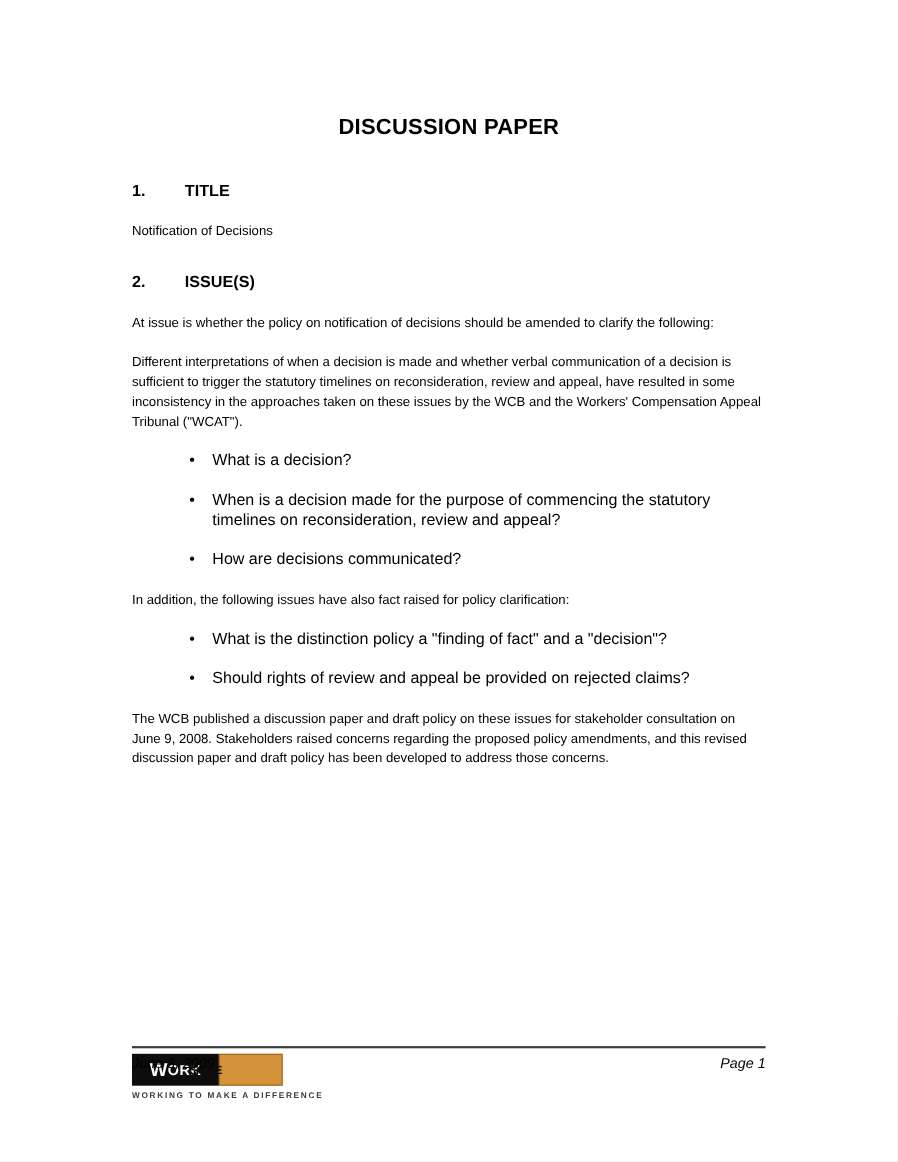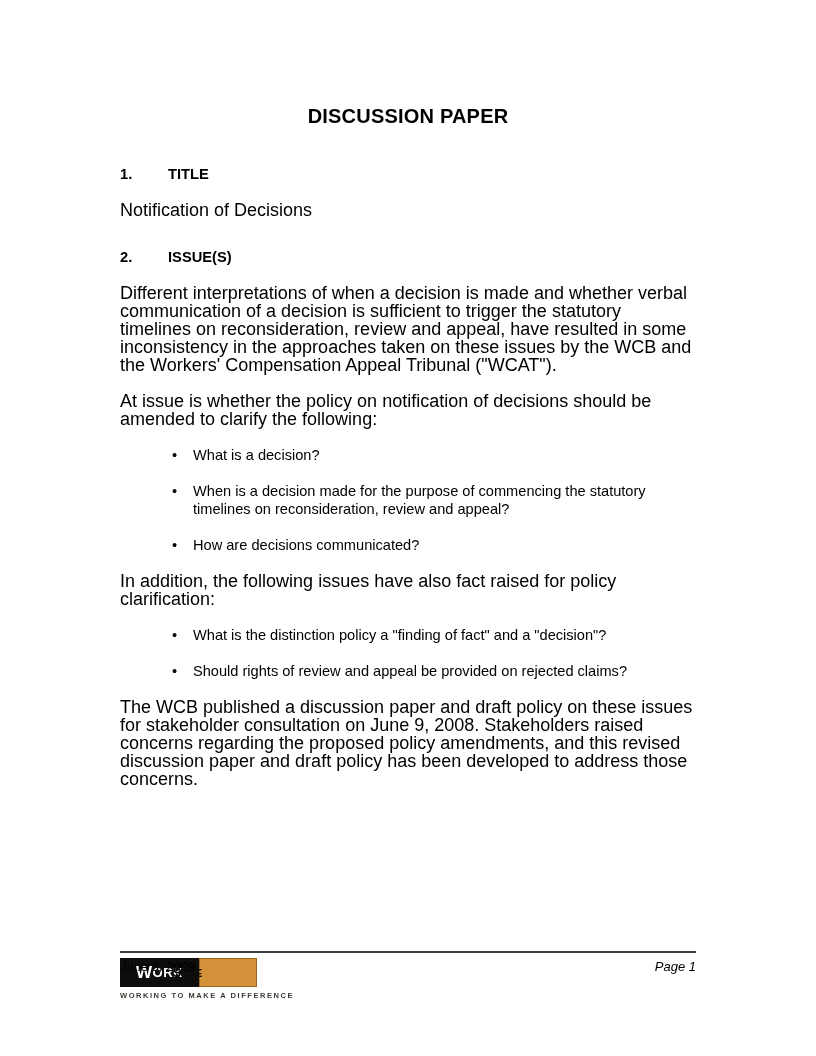--- a/index.html
+++ b/index.html
@@ -28,21 +28,21 @@
     display: flex;
     font-weight: bold;
     font-size: 14.7px;
     line-height: 18px;
   }
   .section-heading .sec-num { width: 48px; flex-shrink: 0; }
   .section-heading.first { margin-top: 39px; }
   .section-heading.later { margin-top: 29px; }
 
   .para {
-    font-size: 18px;
+    font-size: 12px;
     line-height: 18px;
     margin-top: 18px;
   }
 
   .bullet-row {
     display: flex;
     font-size: 14.6px;
     line-height: 18px;
     margin-top: 18px;
   }
@@ -132,22 +132,22 @@
     <span class="sec-num">1.</span>
     <span>TITLE</span>
   </div>
   <div class="para">Notification of Decisions</div>
 
   <div class="section-heading later">
     <span class="sec-num">2.</span>
     <span>ISSUE(S)</span>
   </div>
 
+  <div class="para">At issue is whether the policy on notification of decisions should be amended to clarify the following:</div>
   <div class="para">Different interpretations of when a decision is made and whether verbal communication of a decision is sufficient to trigger the statutory timelines on reconsideration, review and appeal, have resulted in some inconsistency in the approaches taken on these issues by the WCB and the Workers' Compensation Appeal Tribunal ("WCAT").</div>
-  <div class="para">At issue is whether the policy on notification of decisions should be amended to clarify the following:</div>
 
   <div class="bullet-row">
     <span class="bullet-marker">•</span>
     <span class="bullet-text">What is a decision?</span>
   </div>
   <div class="bullet-row">
     <span class="bullet-marker">•</span>
     <span class="bullet-text">When is a decision made for the purpose of commencing the statutory timelines on reconsideration, review and appeal?</span>
   </div>
   <div class="bullet-row">

